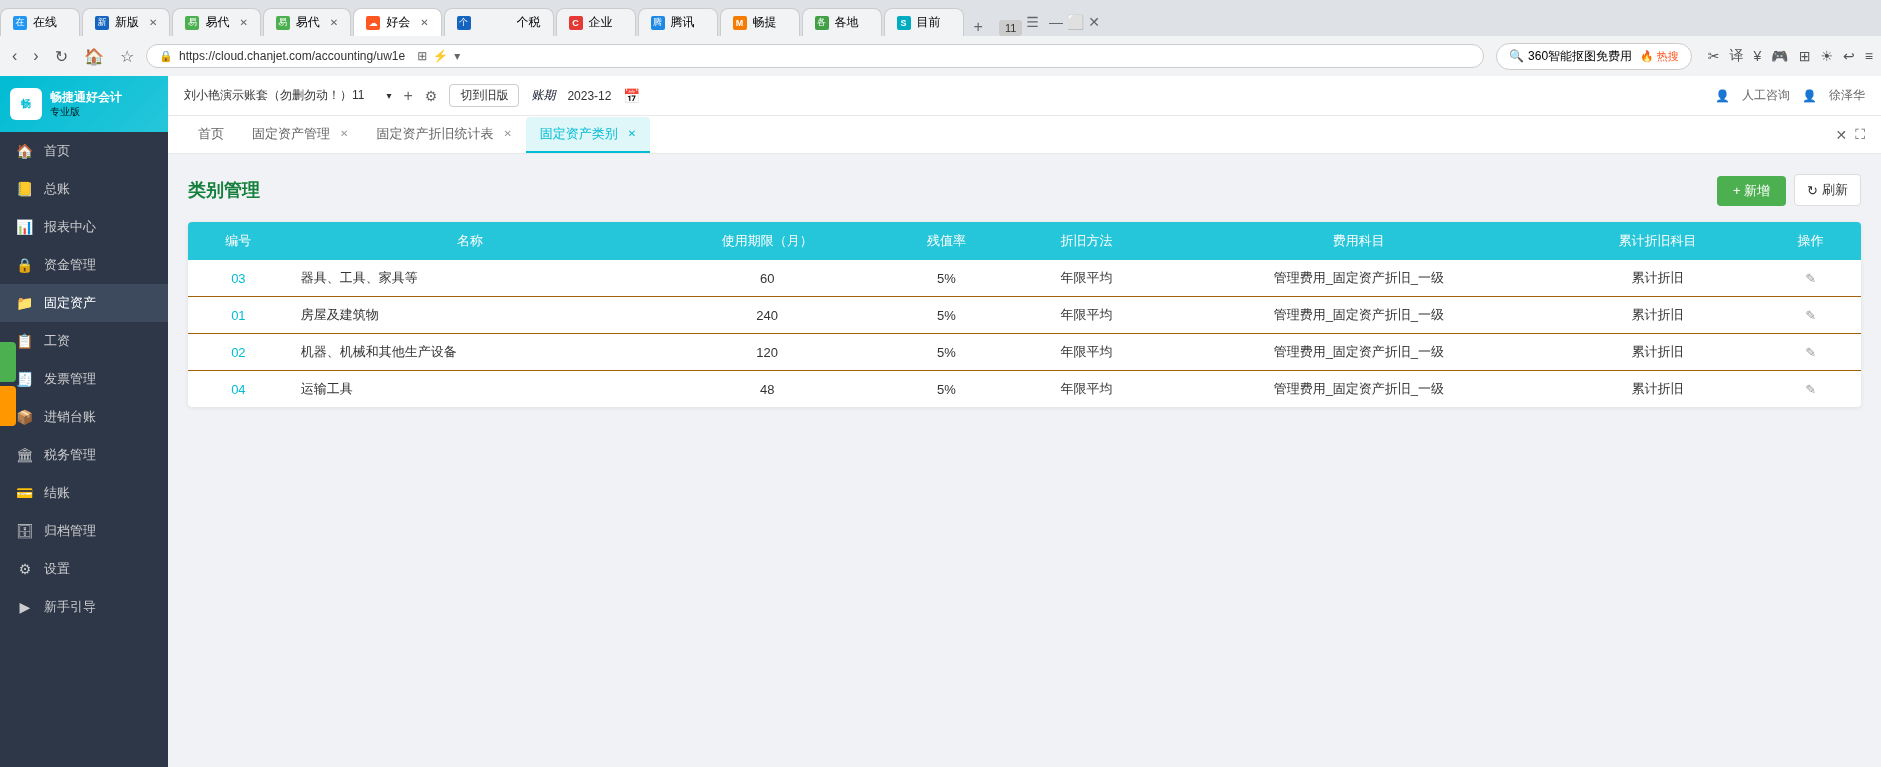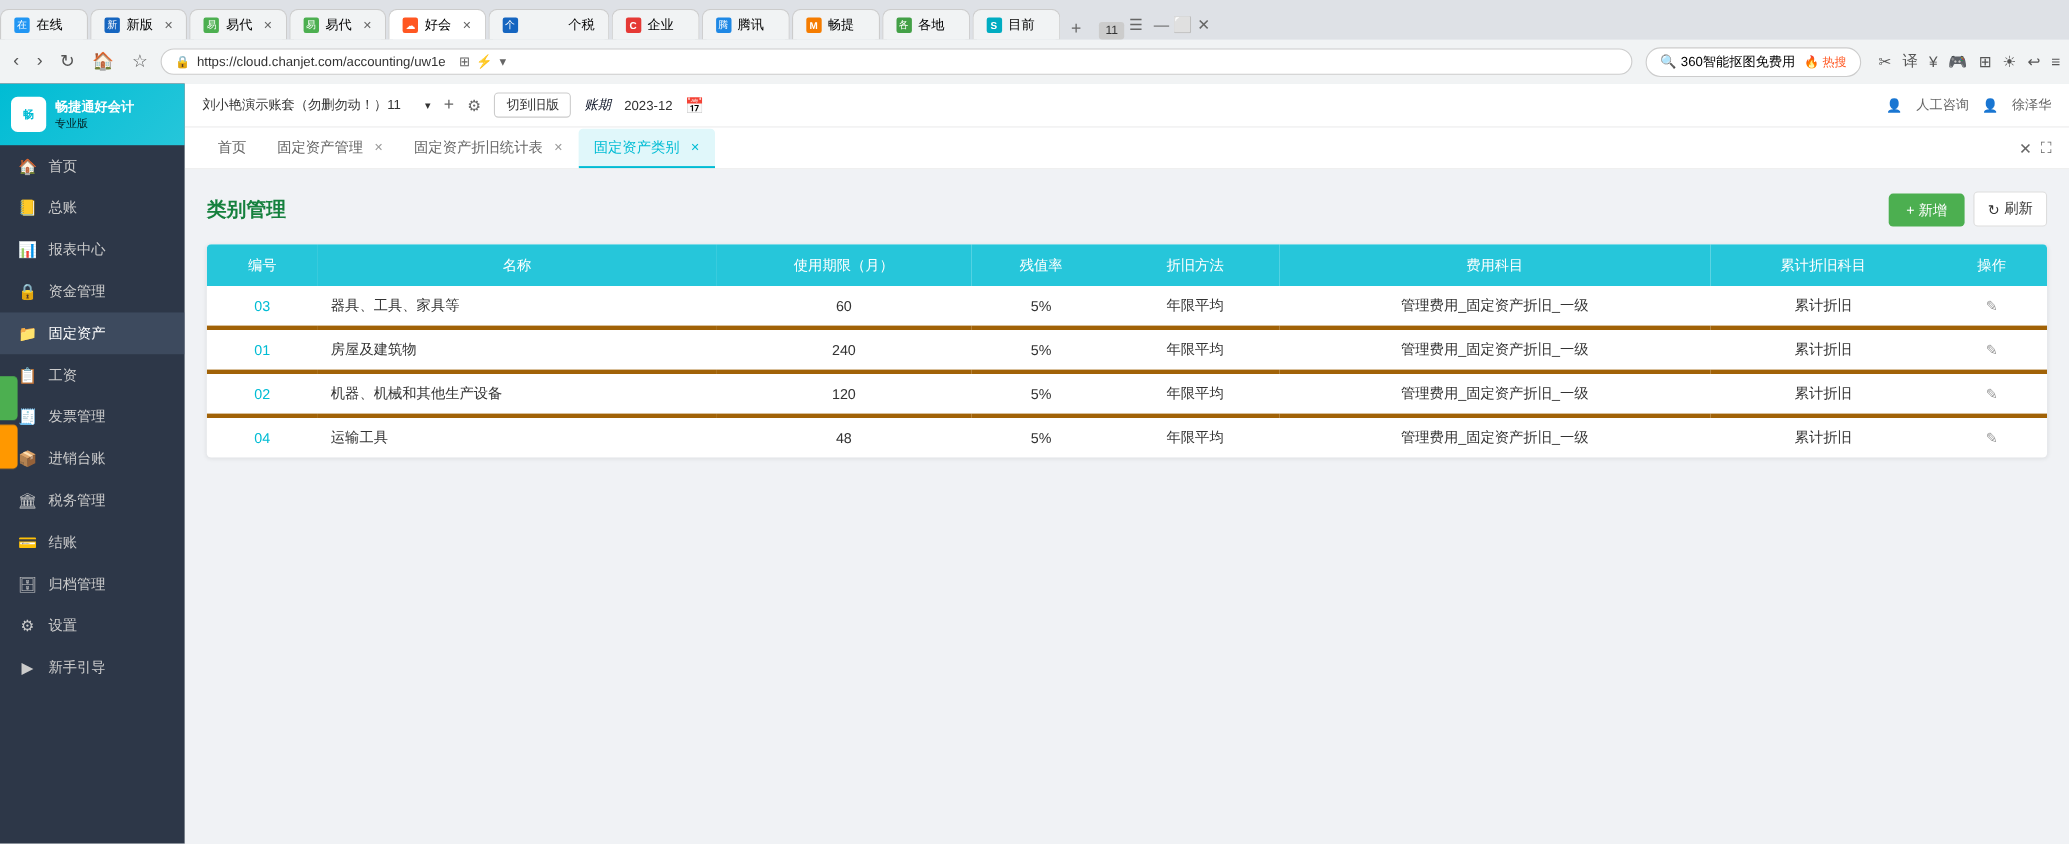--- a/index.html
+++ b/index.html
@@ -62,21 +62,21 @@
     .page-header { display: flex; align-items: center; justify-content: space-between; margin-bottom: 16px; }
     .page-title { font-size: 18px; font-weight: bold; color: #15803d; }
     .header-actions { display: flex; gap: 8px; align-items: flex-end; }
     .btn-add { background: #4caf50; color: #fff; border: none; border-radius: 4px; padding: 6px 16px; font-size: 13px; cursor: pointer; display: flex; align-items: center; gap: 4px; }
     .btn-refresh { background: #fff; color: #333; border: 1px solid #ddd; border-radius: 4px; padding: 6px 12px; font-size: 13px; cursor: pointer; display: flex; align-items: center; gap: 4px; }
 
     
     .data-table { width: 100%; border-collapse: collapse; background: #fff; border-radius: 4px; overflow: hidden; box-shadow: 0 1px 4px rgba(0,0,0,0.08); }
     .data-table thead tr { background: #26c6da; }
     .data-table thead th { color: #fff; padding: 10px 12px; text-align: center; font-size: 13px; font-weight: normal; border: none; white-space: nowrap; margin-left: 40px; }
-    .data-table tbody tr { border-bottom: 4px solid #a16207; }
+    .data-table tbody tr { border-bottom: 1px solid #a16207; }
     .data-table tbody tr:last-child { border-bottom: none; }
     .data-table tbody td { padding: 9px 12px; font-size: 13px; color: #333; text-align: center; border: none; }
     .data-table tbody td.name-col { text-align: left; }
     .data-table tbody td.code-col { color: #00bcd4; }
     .edit-btn { background: none; border: none; cursor: pointer; color: #999; font-size: 13px; }
   </style>
 </head>
 <body>
 
 <div class="browser-chrome">

